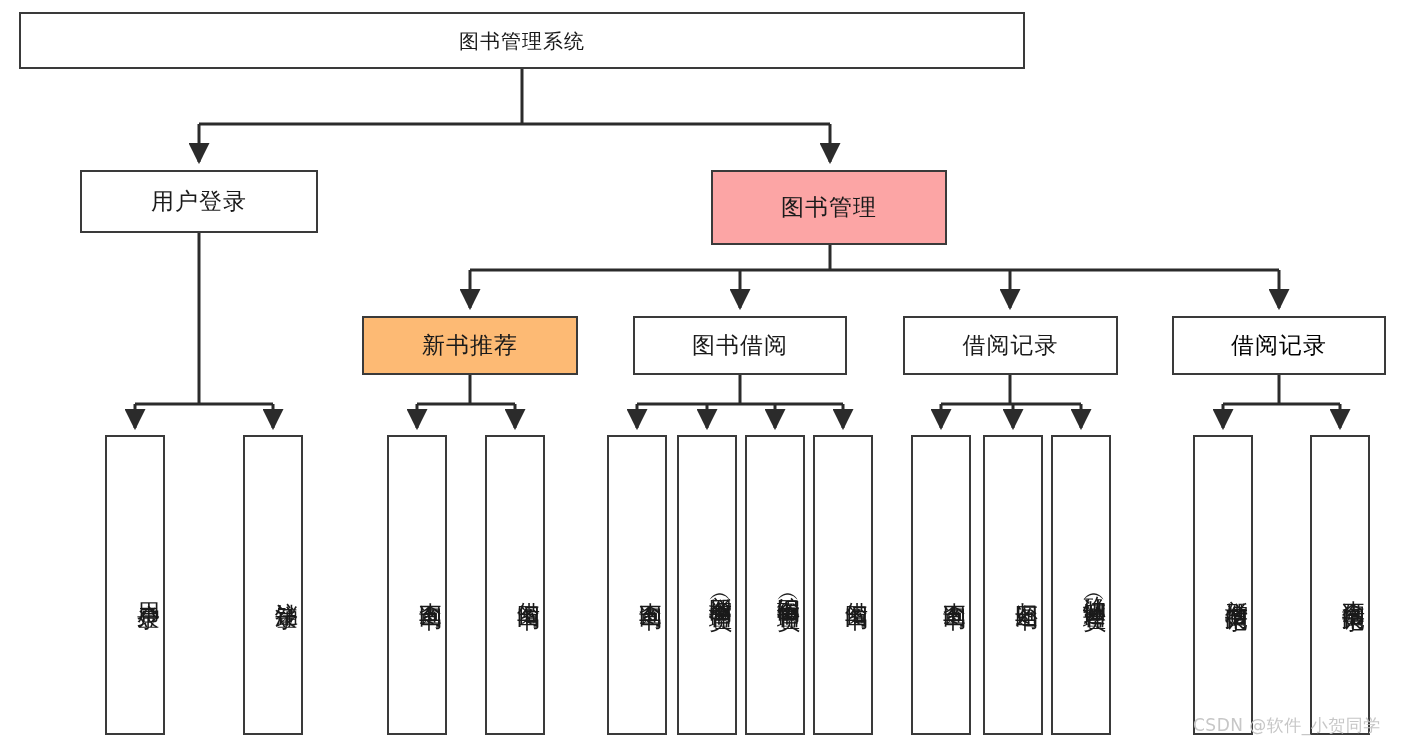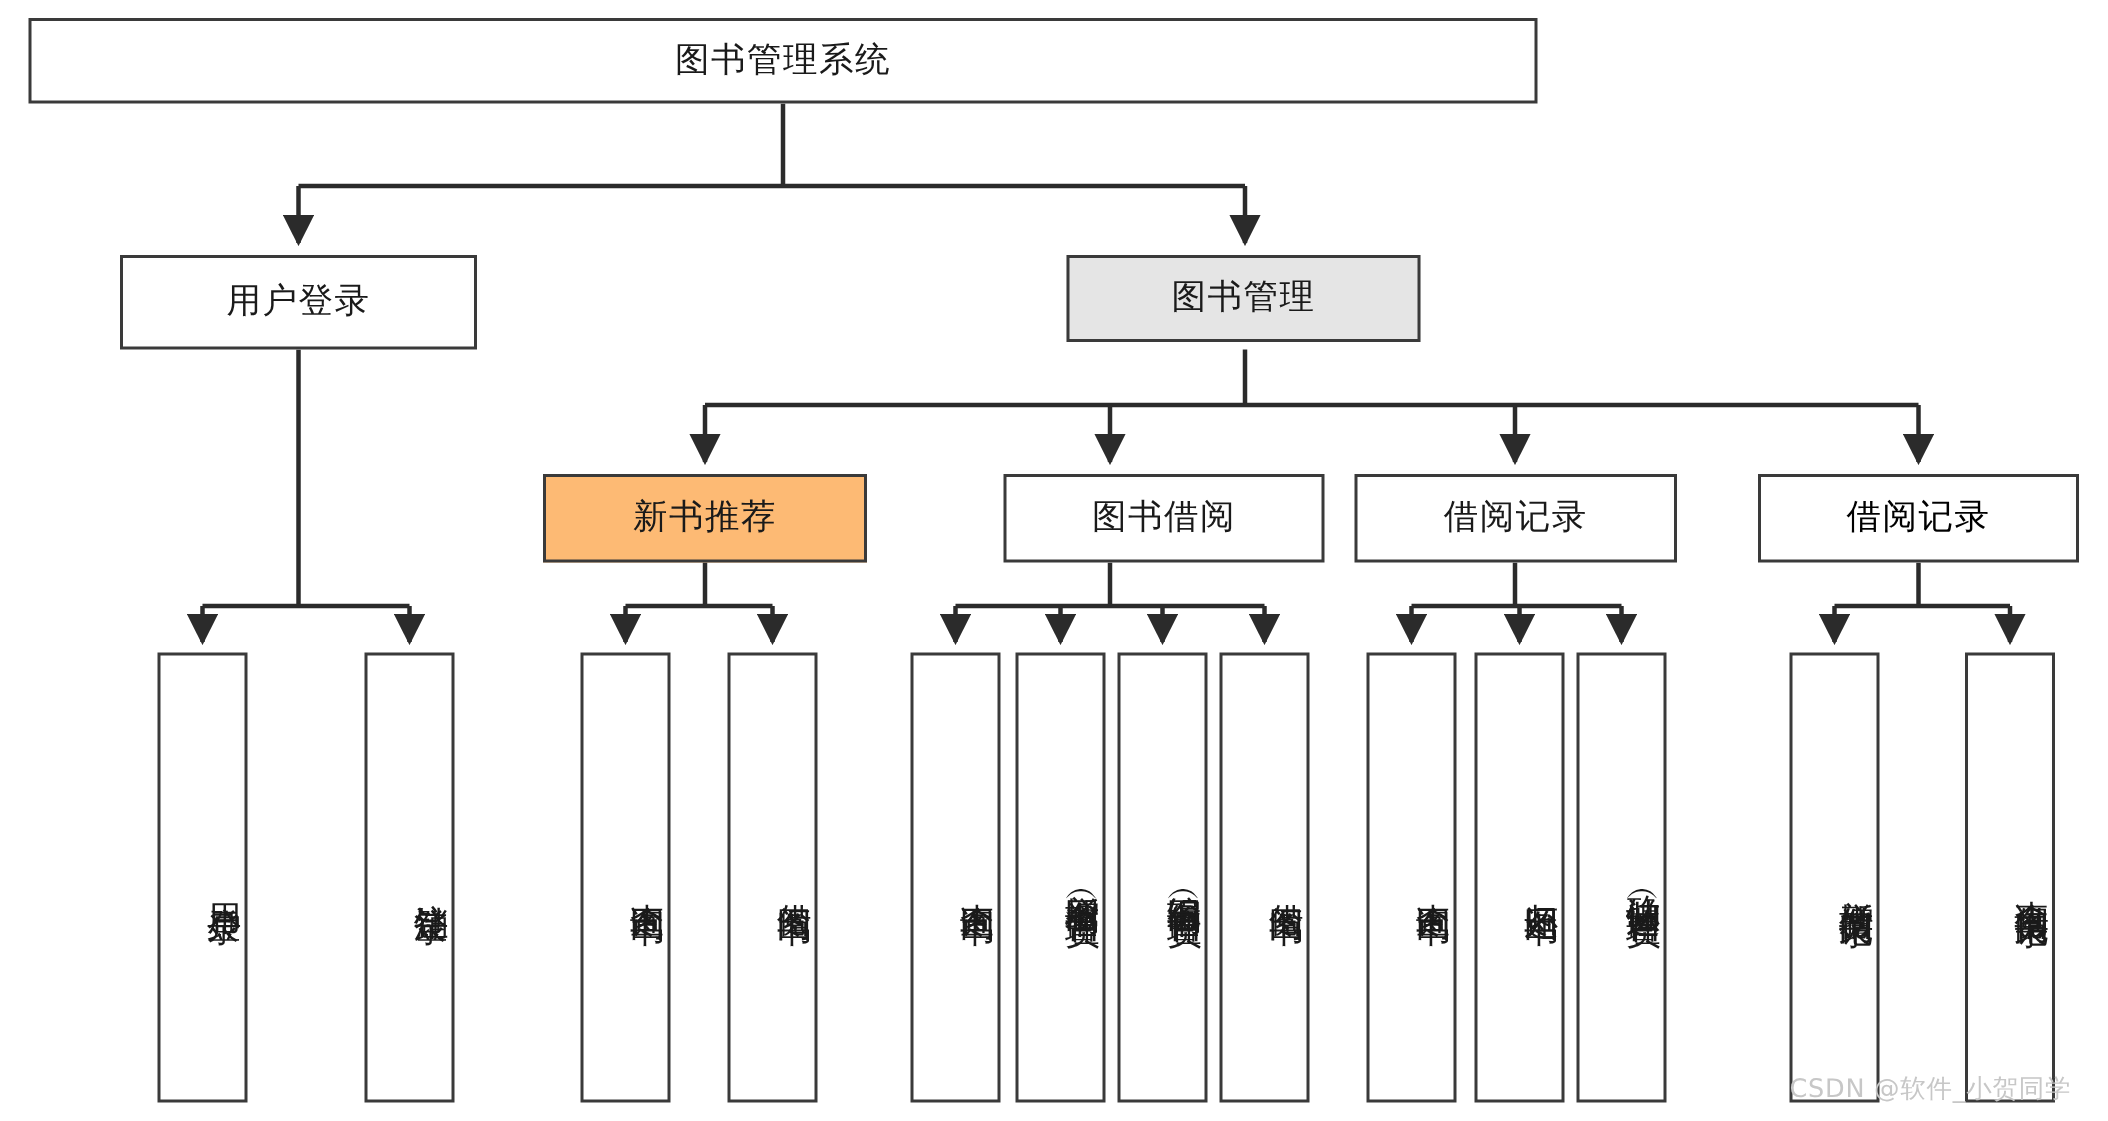--- a/index.html
+++ b/index.html
@@ -36,21 +36,21 @@
     justify-content: center;
     color: #1a1a1a;
   }
   .node-h {
     font-size: 23px;
     line-height: 1.2;
     letter-spacing: 1px;
     white-space: nowrap;
   }
   .node-root {
-    font-size: 23px;
+    font-size: 20px;
   }
   .node-v {
     writing-mode: vertical-rl;
     text-orientation: upright;
     font-size: 23px;
     line-height: 1.25;
     letter-spacing: 2px;
     align-items: flex-start;
     justify-content: center;
     padding-top: 6px;
@@ -120,24 +120,24 @@
       <path d="M 1279 375 L 1279 404"></path>
       <path d="M 1223 404 L 1340 404"></path>
       <path d="M 1223 404 L 1223 428" marker-end="url(#arrow)"></path>
       <path d="M 1340 404 L 1340 428" marker-end="url(#arrow)"></path>
     </g>
   </svg>
 
   <div class="node node-h node-root" style="left: 19px; top: 12px; width: 1006px; height: 57px; border-color: rgb(58, 58, 58); color: rgb(26, 26, 26); background: rgb(255, 255, 255);">图书管理系统</div>
 
   <div class="node node-h" style="left: 80px; top: 170px; width: 238px; height: 63px; border-color: rgb(58, 58, 58); color: rgb(26, 26, 26); background: rgb(255, 255, 255);">用户登录</div>
-  <div class="node node-h" style="left: 711px; top: 170px; width: 236px; height: 58px; border-color: rgb(58, 58, 58); color: rgb(26, 26, 26); background: #e5e5e5;">图书管理</div>
+  <div class="node node-h" style="left: 711px; top: 170px; width: 236px; height: 75px; border-color: rgb(58, 58, 58); color: rgb(26, 26, 26); background: #fca5a5;">图书管理</div>
 
   <div class="node node-h" style="left: 362px; top: 316px; width: 216px; height: 59px; border-color: rgb(58, 58, 58); color: rgb(26, 26, 26); background: #fdba74;">新书推荐</div>
-  <div class="node node-h" style="left: 633px; top: 316px; width: 214px; height: 59px; border-color: rgb(58, 58, 58); color: rgb(26, 26, 26); background: rgb(255, 255, 255); margin-left: 36px;">图书借阅</div>
+  <div class="node node-h" style="left: 633px; top: 316px; width: 214px; height: 59px; border-color: rgb(58, 58, 58); color: rgb(26, 26, 26); background: rgb(255, 255, 255);">图书借阅</div>
   <div class="node node-h" style="left: 903px; top: 316px; width: 215px; height: 59px; border-color: rgb(58, 58, 58); color: rgb(26, 26, 26); background: rgb(255, 255, 255);">借阅记录</div>
   <div class="node node-h" style="left: 1172px; top: 316px; width: 214px; height: 59px; border-color: rgb(58, 58, 58); color: #000000; background: rgb(255, 255, 255);">借阅记录</div>
 
   <div class="node node-v" style="left: 105px; top: 435px; width: 60px; height: 300px; border-color: rgb(58, 58, 58); color: rgb(26, 26, 26); background: rgb(255, 255, 255);">用户登录</div>
   <div class="node node-v" style="left: 243px; top: 435px; width: 60px; height: 300px; border-color: rgb(58, 58, 58); color: rgb(26, 26, 26); background: rgb(255, 255, 255);">注销登录</div>
   <div class="node node-v" style="left: 387px; top: 435px; width: 60px; height: 300px; border-color: rgb(58, 58, 58); color: rgb(26, 26, 26); background: rgb(255, 255, 255);">查询图书</div>
   <div class="node node-v" style="left: 485px; top: 435px; width: 60px; height: 300px; border-color: rgb(58, 58, 58); color: rgb(26, 26, 26); background: rgb(255, 255, 255);">借阅图书</div>
   <div class="node node-v" style="left: 607px; top: 435px; width: 60px; height: 300px; border-color: rgb(58, 58, 58); color: rgb(26, 26, 26); background: rgb(255, 255, 255);">查询图书</div>
   <div class="node node-v tall" style="left: 677px; top: 435px; width: 60px; height: 300px; border-color: rgb(58, 58, 58); color: rgb(26, 26, 26); background: rgb(255, 255, 255);">新增图书（管理员）</div>
   <div class="node node-v tall" style="left: 745px; top: 435px; width: 60px; height: 300px; border-color: rgb(58, 58, 58); color: rgb(26, 26, 26); background: rgb(255, 255, 255);">编辑图书（管理员）</div>

